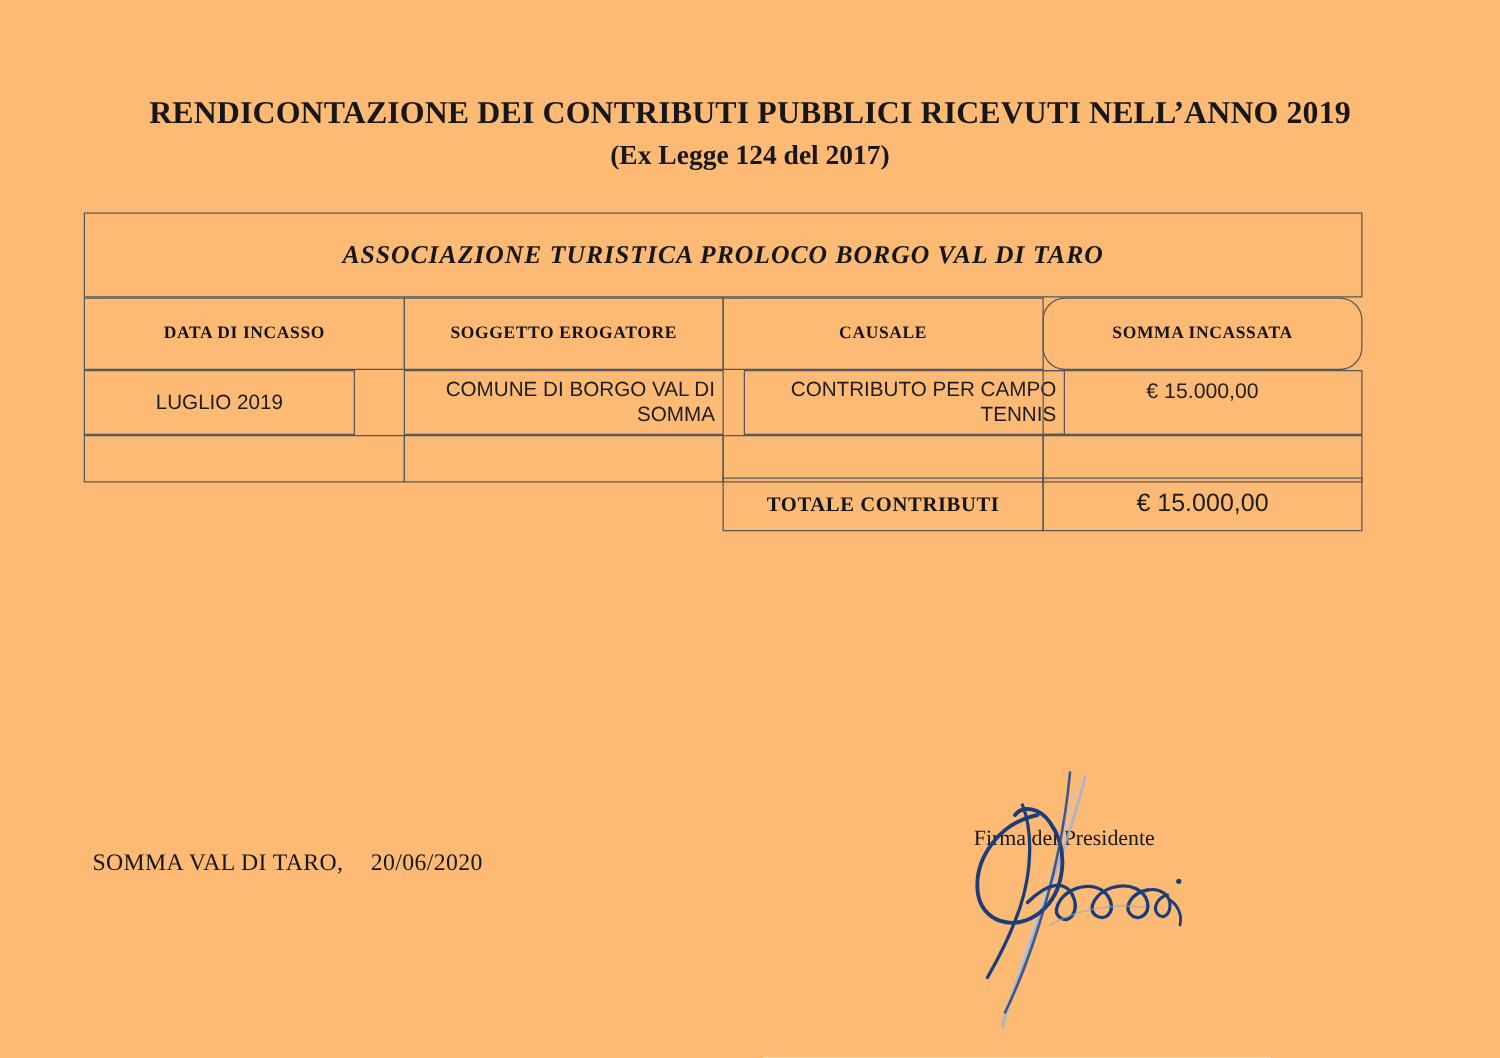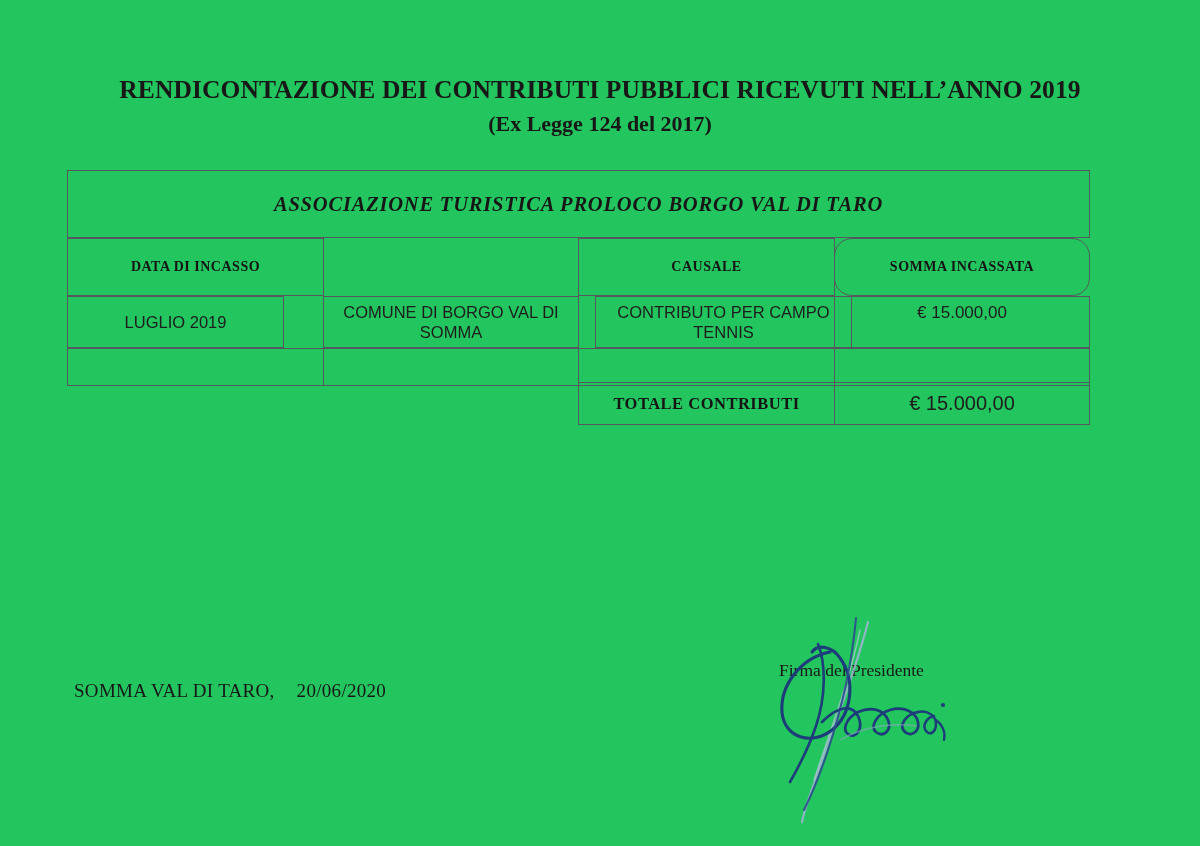--- a/index.html
+++ b/index.html
@@ -12,21 +12,21 @@
     background: #ffffff;
     font-family: "Liberation Serif", serif;
     color: #1a1a1a;
     position: relative;
     overflow: hidden;
   }
 
   .page {
     position: absolute;
     inset: 0;
-    background: #22c55e;
+    background: #fdba74;
   }
 
   
   .title-block {
     position: absolute;
     top: 76px;
     left: 0;
     width: 1200px;
     text-align: center;
   }
@@ -58,21 +58,21 @@
     height: 256px;
   }
   .cell {
     position: absolute;
     box-sizing: border-box;
     border: 1.3px solid #55585c;
     background: transparent;
     display: flex;
     align-items: center;
     justify-content: center;
-    text-align: center;
+    text-align: right;
     padding: 18px 6px;
   }
 
   
   .assoc-row {
     left: 0; top: 0;
     width: 1023px; height: 68px;
   }
   .assoc-text {
     font-family: "Liberation Serif", serif;
@@ -198,20 +198,23 @@
 
   <div class="table-wrap">
 
     <div class="cell assoc-row">
       <span class="assoc-text">ASSOCIAZIONE TURISTICA PROLOCO BORGO VAL DI TARO</span>
     </div>
 
     <div class="cell hdr hdr-1">
       <span class="hdr-text">DATA DI INCASSO</span>
     </div>
+    <div class="cell hdr hdr-2">
+      <span class="hdr-text">SOGGETTO EROGATORE</span>
+    </div>
     <div class="cell hdr hdr-3">
       <span class="hdr-text">CAUSALE</span>
     </div>
     <div class="cell hdr hdr-4">
       <span class="hdr-text">SOMMA INCASSATA</span>
     </div>
 
     <div class="cell drow drow-1">
       <span class="data-text">LUGLIO 2019</span>
     </div>

